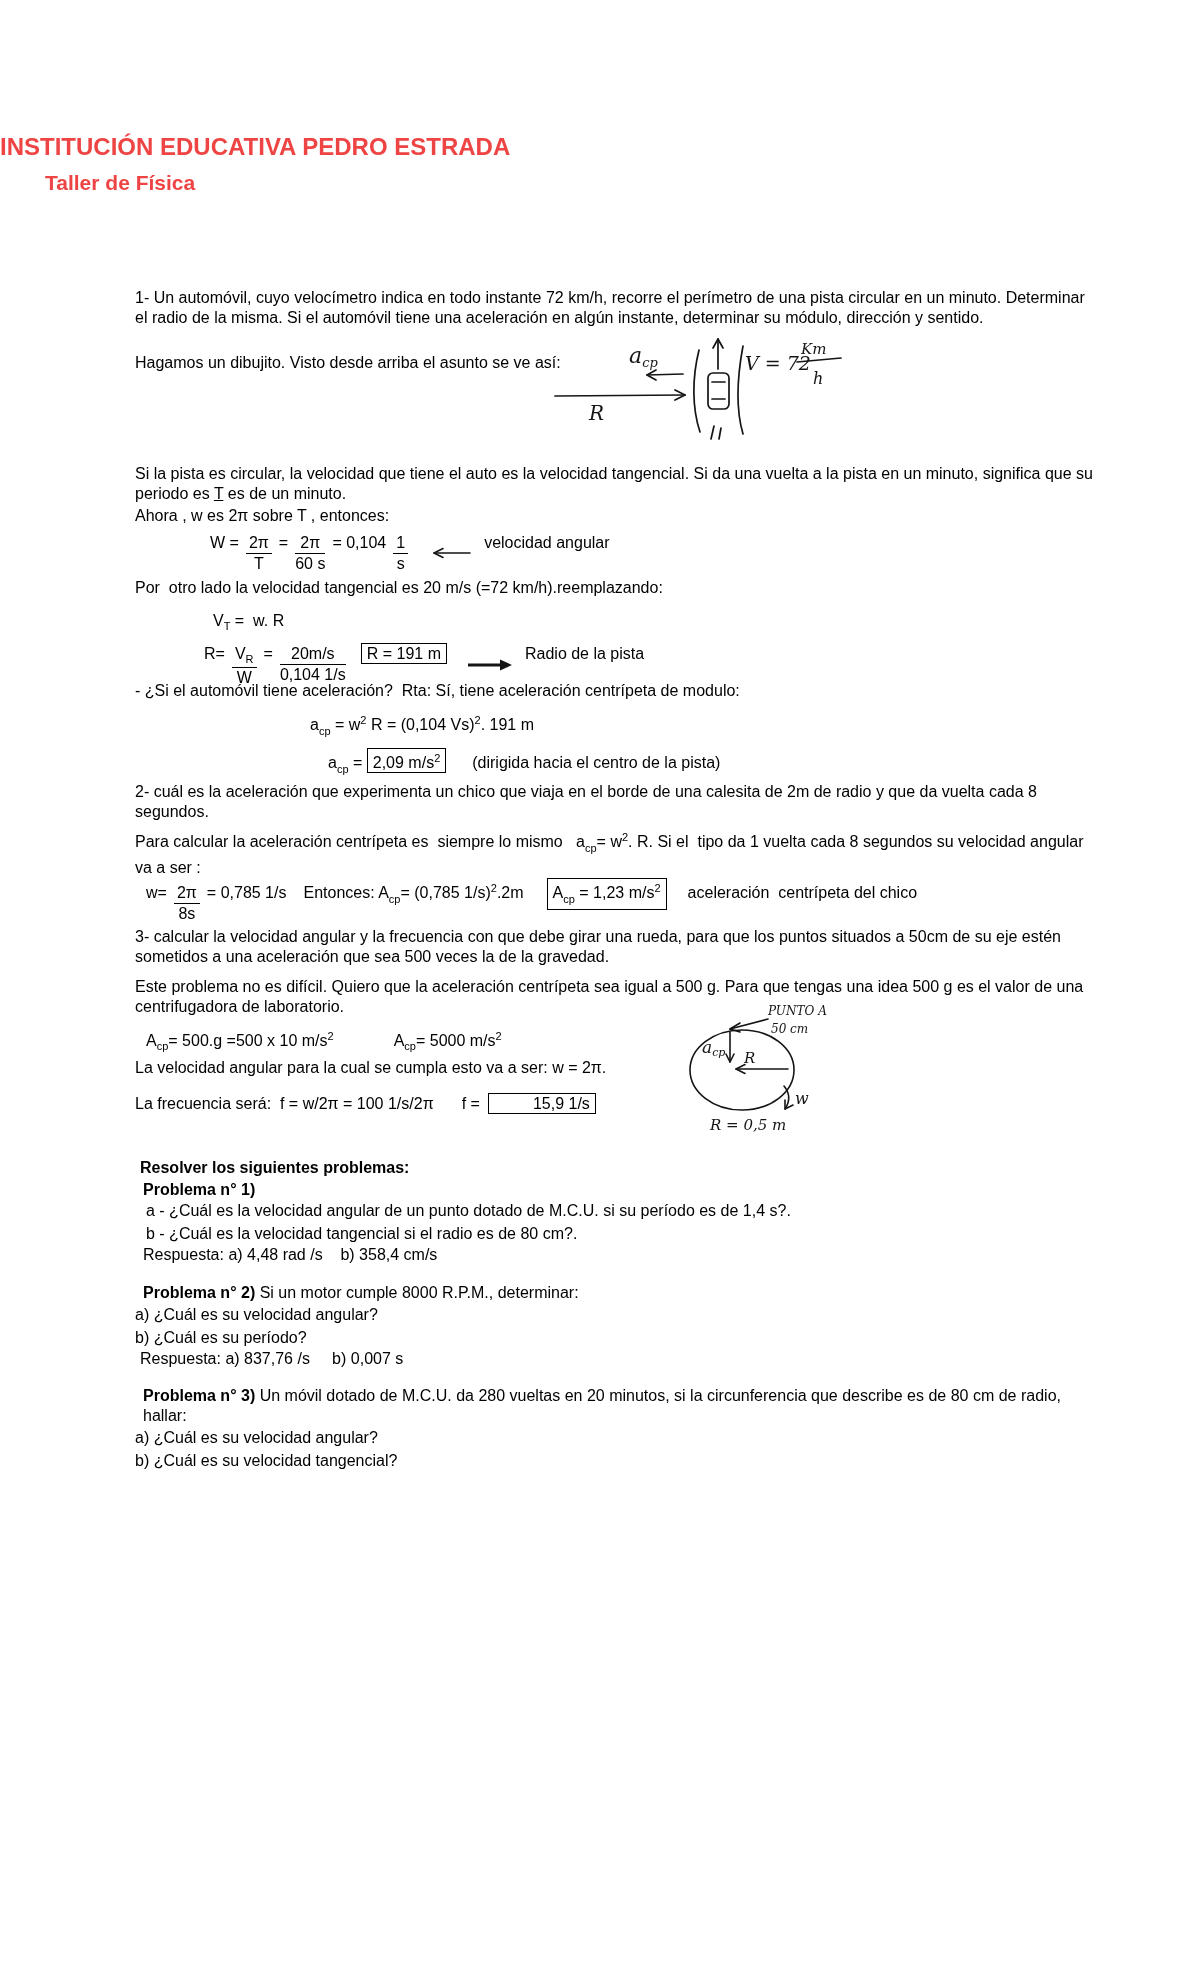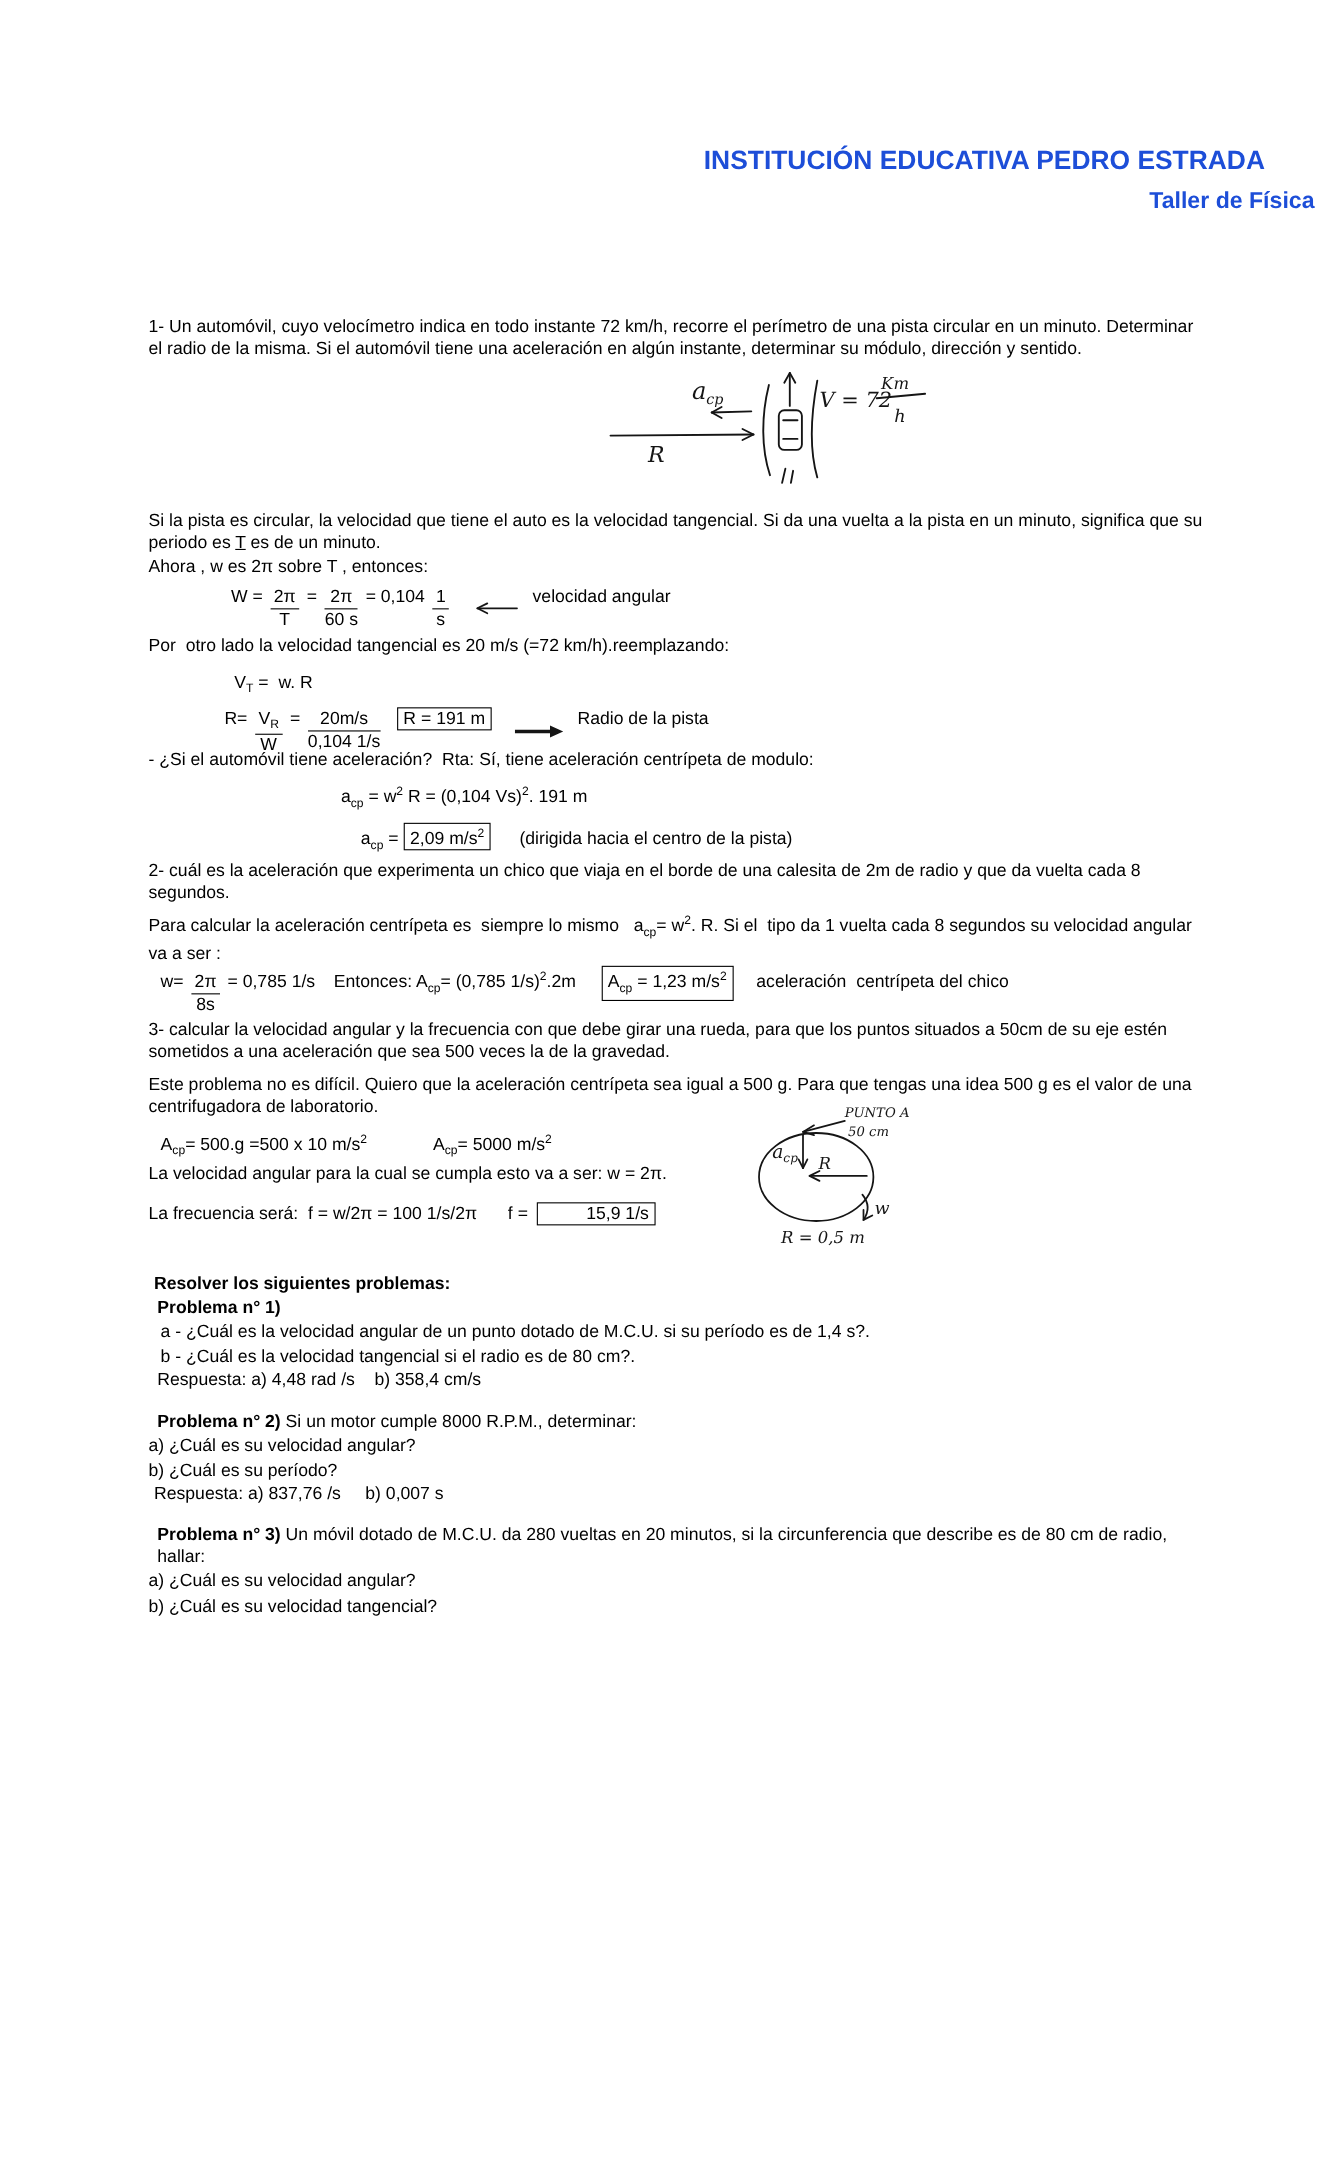--- a/index.html
+++ b/index.html
@@ -1,21 +1,21 @@
 <!DOCTYPE html>
 <html><head>
 <meta charset="utf-8">
 <style>
   html,body{margin:0;padding:0;background:#ffffff;}
   .page{position:relative;width:1200px;height:1976px;background:#ffffff;
         font-family:"Liberation Sans",sans-serif;font-size:16px;color:#000;overflow:hidden;}
   .abs{position:absolute;}
   .t{white-space:pre-wrap;}
   .txt{line-height:20px;}
-  .red{color:#1d4ed8;font-weight:bold;text-align:right;}
+  .red{color:#ef4444;font-weight:bold;text-align:left;}
   .b{font-weight:bold;}
   .u{text-decoration:underline;}
   .frac{display:inline-block;text-align:center;line-height:1.12;}
   .frac .num{display:block;border-bottom:1.4px solid #000;padding:0 3px 1px;}
   .frac .den{display:block;padding-top:1px;}
   .boxed{display:inline-block;border:1px solid #000;padding:0 5px;line-height:19px;}
   .frow{display:flex;align-items:baseline;gap:7px;line-height:20px;}
   .chunk{display:inline;}
   sub{font-size:11px;}
   sup{font-size:11px;}
@@ -24,20 +24,21 @@
 </style>
 </head>
 <body>
 
 <div class="page">
 
   <div class="abs red t" style="left:0;top:133px;width:1150px;font-size:24px;">INSTITUCIÓN EDUCATIVA PEDRO ESTRADA</div>
   <div class="abs red t" style="left:0;top:171px;width:1150px;font-size:21px;padding-left:45px;">Taller de Física</div>
 
   <div class="abs txt t" style="left:135px;top:288px;width:960px;">1- Un automóvil, cuyo velocímetro indica en todo instante 72 km/h, recorre el perímetro de una pista circular en un minuto. Determinar el radio de la misma. Si el automóvil tiene una aceleración en algún instante, determinar su módulo, dirección y sentido.</div>
+  <div class="abs txt t" style="left:135px;top:353px;width:520px;">Hagamos un dibujito. Visto desde arriba el asunto se ve así:</div>
 
   <svg class="abs sk" style="left:545px;top:330px;" width="310" height="115" viewBox="0 0 310 115">
     <g stroke="#151515" stroke-width="1.7" fill="none" stroke-linecap="round">
       <path d="M138,44 L102,45"></path>
       <path d="M102,45 l9,-5 M102,45 l9,5"></path>
       <path d="M10,66 L140,65"></path>
       <path d="M140,65 l-10,-5 M140,65 l-10,5"></path>
       <path d="M154,20 C147,48 147,78 155,102"></path>
       <path d="M198,16 C192,48 191,80 198,104"></path>
       <rect x="163" y="43" width="21" height="36" rx="5"></rect>

